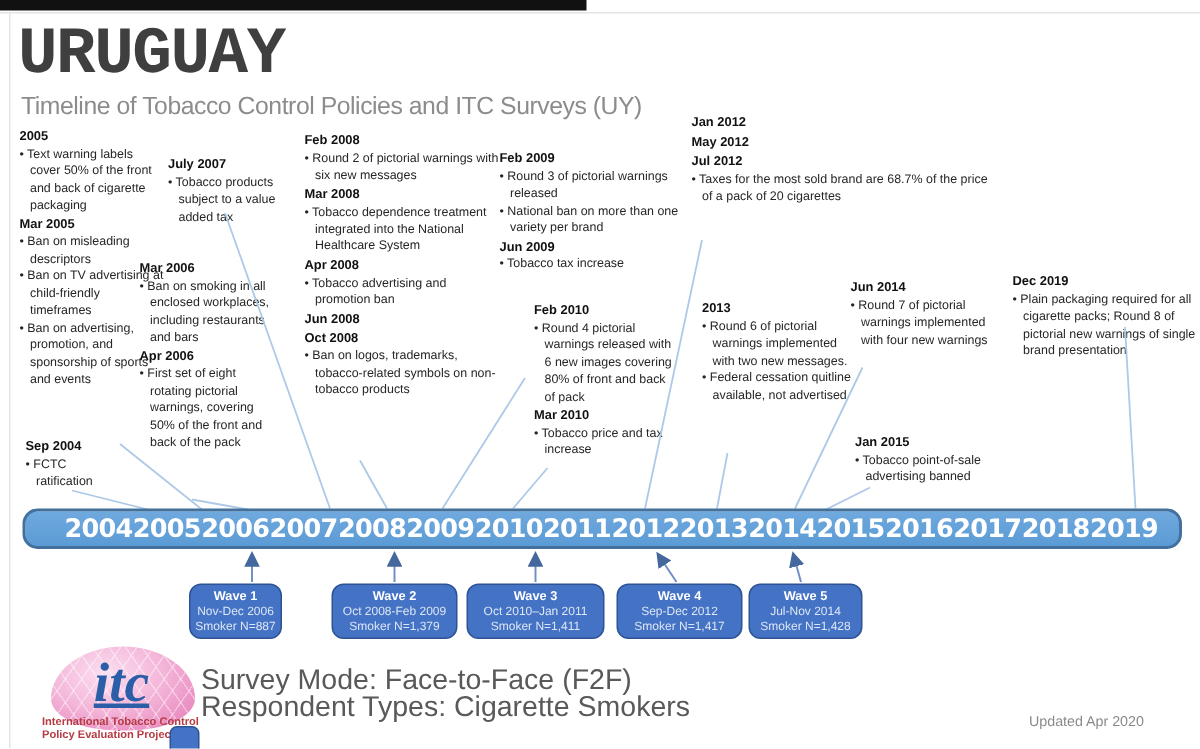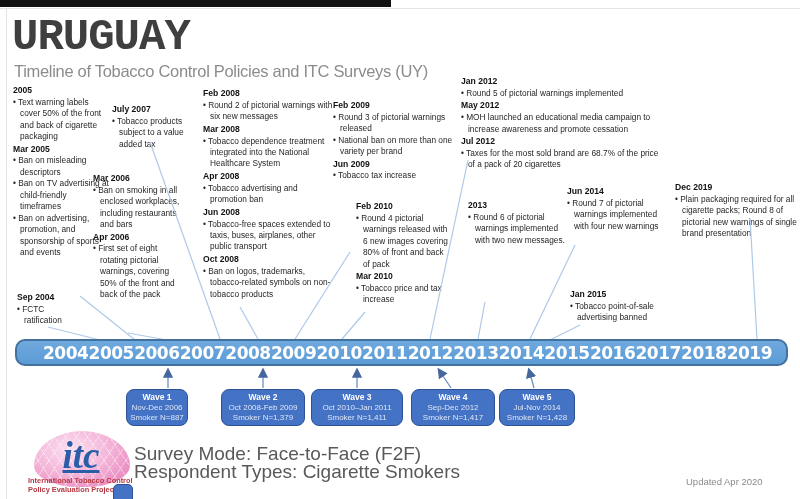--- a/index.html
+++ b/index.html
@@ -141,48 +141,46 @@
     <div class="ev-bullet">• First set of eight rotating pictorial warnings, covering 50% of the front and back of the pack</div>
   </div>
 <div class="evg g-feb2008">
     <div class="ev-date">Feb 2008</div>
     <div class="ev-bullet">• Round 2 of pictorial warnings with six new messages</div>
     <div class="ev-date">Mar 2008</div>
     <div class="ev-bullet">• Tobacco dependence treatment integrated into the National Healthcare System</div>
     <div class="ev-date">Apr 2008</div>
     <div class="ev-bullet">• Tobacco advertising and promotion ban</div>
     <div class="ev-date">Jun 2008</div>
-    <div class="ev-bullet">• Tobacco-free spaces extended to taxis, buses, airplanes, other public transport</div>
     <div class="ev-date">Oct 2008</div>
     <div class="ev-bullet">• Ban on logos, trademarks, tobacco-related symbols on non-tobacco products</div>
   </div>
 <div class="evg g-feb2009">
     <div class="ev-date">Feb 2009</div>
     <div class="ev-bullet">• Round 3 of pictorial warnings released</div>
     <div class="ev-bullet">• National ban on more than one variety per brand</div>
     <div class="ev-date">Jun 2009</div>
     <div class="ev-bullet">• Tobacco tax increase</div>
   </div>
 <div class="evg g-feb2010">
     <div class="ev-date">Feb 2010</div>
     <div class="ev-bullet">• Round 4 pictorial warnings released with 6 new images covering 80% of front and back of pack</div>
     <div class="ev-date">Mar 2010</div>
     <div class="ev-bullet">• Tobacco price and tax increase</div>
   </div>
 <div class="evg g-jan2012">
     <div class="ev-date">Jan 2012</div>
-    <div class="ev-bullet">• Round 5 of pictorial warnings implemented</div>
     <div class="ev-date">May 2012</div>
-    <div class="ev-bullet">• MOH launched an educational media campaign to increase awareness and promote cessation</div>
     <div class="ev-date">Jul 2012</div>
     <div class="ev-bullet">• Taxes for the most sold brand are 68.7% of the price of a pack of 20 cigarettes</div>
   </div>
 <div class="evg g-2013">
     <div class="ev-date">2013</div>
     <div class="ev-bullet">• Round 6 of pictorial warnings implemented with two new messages.</div>
+    <div class="ev-bullet">• Federal cessation quitline available, not advertised</div>
   </div>
 <div class="evg g-jun2014">
     <div class="ev-date">Jun 2014</div>
     <div class="ev-bullet">• Round 7 of pictorial warnings implemented with four new warnings</div>
   </div>
 <div class="evg g-jan2015">
     <div class="ev-date">Jan 2015</div>
     <div class="ev-bullet">• Tobacco point-of-sale advertising banned</div>
   </div>
 <div class="evg g-dec2019">

